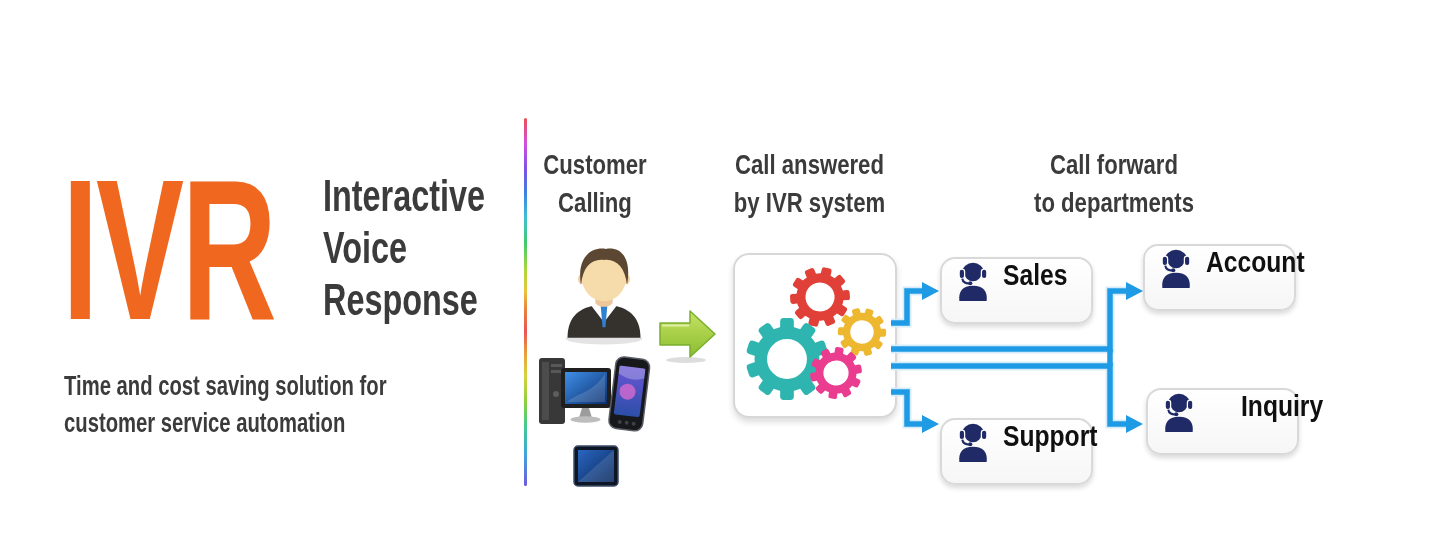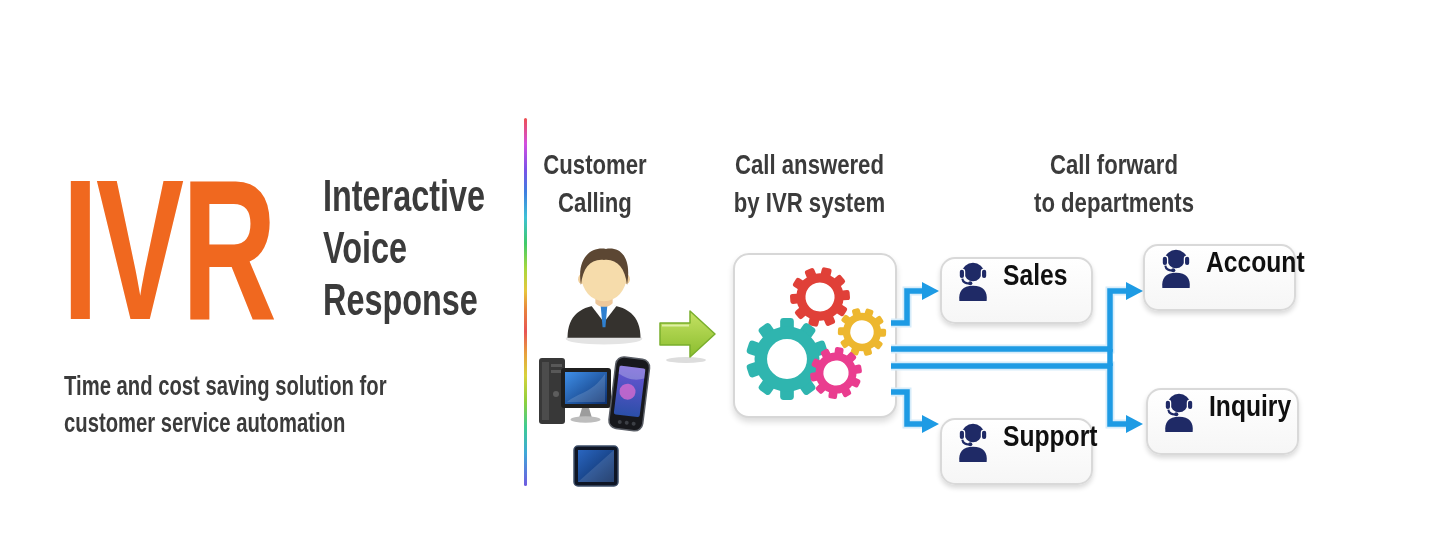--- a/index.html
+++ b/index.html
@@ -55,21 +55,21 @@
   .connectors{position:absolute;left:880px;top:255px;width:290px;height:200px;overflow:visible;}
 
   .dept{
     position:absolute;width:153px;height:67px;background:linear-gradient(#ffffff,#f6f6f6);
     border:2px solid #d9d9d9;border-radius:15px;box-shadow:0 3px 5px rgba(0,0,0,.15);
     box-sizing:border-box;display:flex;align-items:flex-start;
   }
   .d-sales{left:940px;top:257px;}
   .d-account{left:1143px;top:244px;}
   .d-support{left:940px;top:388px;margin-top:30px;}
-  .d-inquiry{left:1146px;top:388px;}
+  .d-inquiry{left:1146px;top:388px;gap:32px;}
   .agent{width:36px;height:42px;margin-left:13px;flex:0 0 auto;}
   .dlabel{
     margin-left:12px;font-size:29px;font-weight:bold;color:#101010;white-space:nowrap;
     display:inline-block;transform:scaleX(.85);transform-origin:left center;
   }
 </style>
 </head>
 <body>
 
 <svg width="0" height="0" style="position:absolute" aria-hidden="true">

